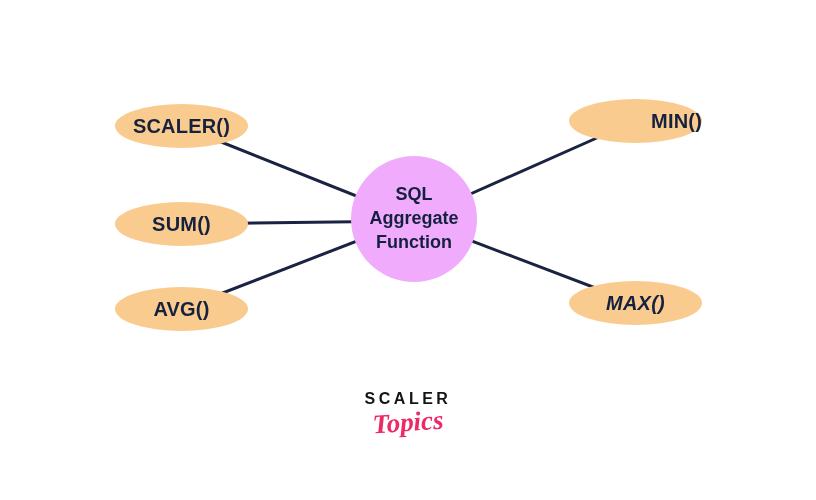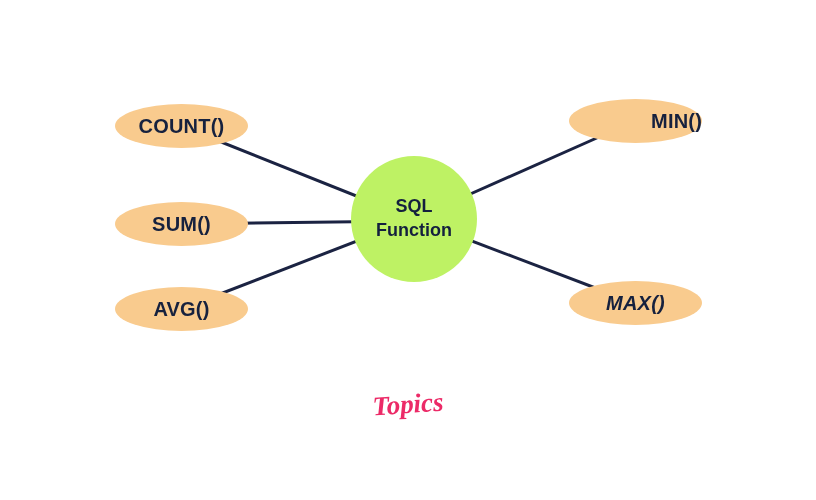--- a/index.html
+++ b/index.html
@@ -27,21 +27,21 @@
     stroke: #1b2342;
     stroke-width: 3;
   }
   .center-node {
     position: absolute;
     left: 351px;
     top: 156px;
     width: 126px;
     height: 126px;
     border-radius: 50%;
-    background: #bef264;
+    background: #f0abfc;
     z-index: 2;
     display: flex;
     flex-direction: column;
     align-items: center;
     justify-content: center;
     text-align: center;
   }
   .center-node span {
     display: block;
     font-size: 18px;
@@ -105,40 +105,42 @@
   <svg class="connectors" viewBox="0 0 816 500" xmlns="http://www.w3.org/2000/svg">
     <line x1="181" y1="126" x2="414" y2="219"></line>
     <line x1="181" y1="224" x2="414" y2="221"></line>
     <line x1="181" y1="309" x2="414" y2="219"></line>
     <line x1="635" y1="121" x2="414" y2="219"></line>
     <line x1="635" y1="303" x2="414" y2="219"></line>
   </svg>
 
   <div class="center-node">
     <span>SQL</span>
+    <span>Aggregate</span>
     <span>Function</span>
   </div>
 
   <div class="node node-count">
-    <span>COUNT()</span>
+    <span>SCALER()</span>
   </div>
 
   <div class="node node-sum">
     <span>SUM()</span>
   </div>
 
   <div class="node node-avg">
     <span>AVG()</span>
   </div>
 
   <div class="node node-min">
     <span>MIN()</span>
   </div>
 
   <div class="node node-max">
     <span>MAX()</span>
   </div>
 
   <div class="brand-logo">
+    <div class="brand-primary">SCALER</div>
     <div class="brand-secondary">Topics</div>
   </div>
 
 </div>
 
 </body></html>

